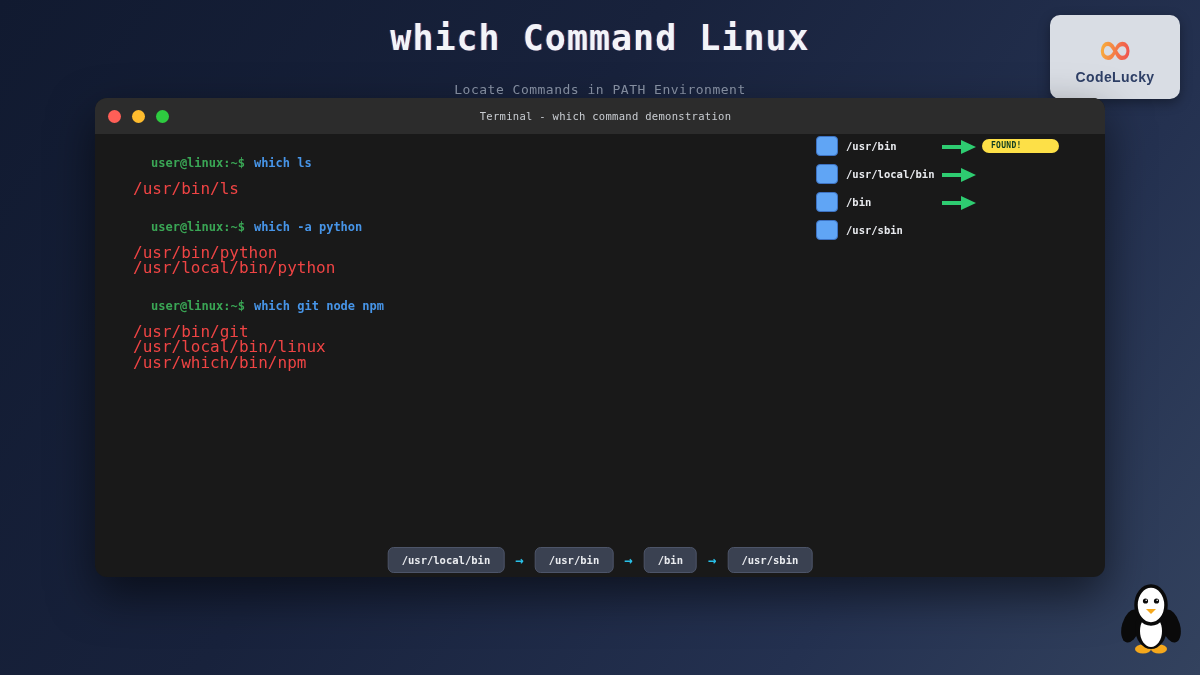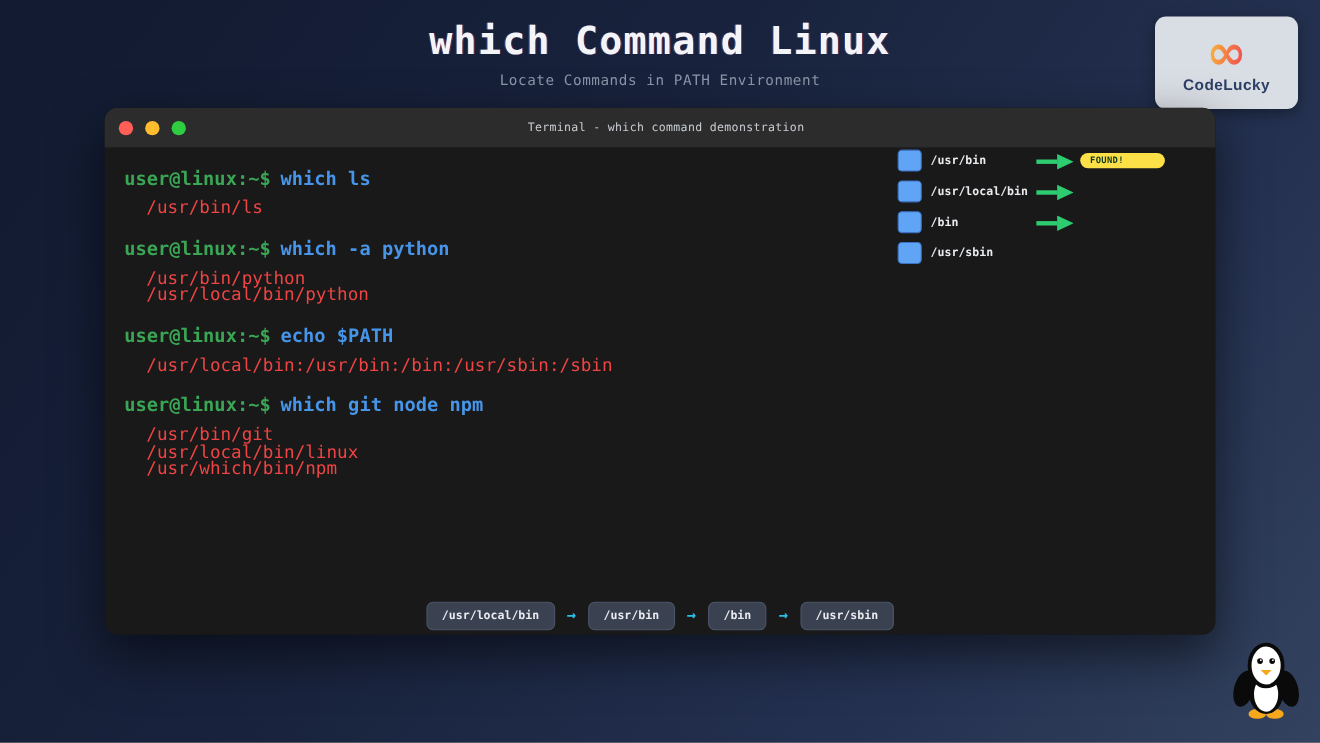--- a/index.html
+++ b/index.html
@@ -9,21 +9,21 @@
     background:linear-gradient(125deg, #111a30 0%, #18223c 40%, #243150 75%, #33425e 100%);
     position:relative;
   }
 
   
   .header { position:absolute; top:18px; left:0; width:1200px; text-align:center; }
   .page-title {
     color:#f2f4f8; font-size:35px; font-weight:bold; letter-spacing:1px;
     text-shadow:1px 0 0 rgba(255,80,80,.35), -1px 0 0 rgba(80,140,255,.35);
   }
-  .page-subtitle { margin-top:8px; color:#8b95a8; font-size:13px; letter-spacing:.5px; }
+  .page-subtitle { margin-top:24px; color:#8b95a8; font-size:13px; letter-spacing:.5px; }
 
   
   .logo {
     position:absolute; top:15px; left:1050px; width:130px; height:84px;
     background:#d9dde4; border-radius:10px; box-shadow:0 4px 12px rgba(0,0,0,.35);
     display:flex; flex-direction:column; align-items:center; justify-content:center; gap:0px;
   }
   .logo-infinity {
     font-size:44px; line-height:40px; font-weight:bold; font-family:"DejaVu Sans", sans-serif;
     background:linear-gradient(100deg,#f7a93c 20%,#f3704a 60%,#ef4e4e 90%);
@@ -42,21 +42,21 @@
   .light { width:13px; height:13px; border-radius:50%; display:inline-block; }
   .light.red { background:#ff5f57; }
   .light.yellow { background:#febc2e; }
   .light.green { background:#2ecc40; }
   .tb-title { width:100%; text-align:center; color:#c9cdd2; font-size:10.5px; letter-spacing:.3px; }
   .term-body { position:relative; width:100%; height:443px; }
 
   
   .console { position:absolute; left:18px; top:20px; width:600px; }
   .entry { margin-bottom:21px; }
-  .promptline { font-size:17px; line-height:18px; margin-bottom:9px; white-space:pre; }
+  .promptline { font-size:12px; line-height:18px; margin-bottom:9px; white-space:pre;margin-left:38px; }
   .prompt { color:#3aa655; font-weight:bold; }
   .cmd { color:#4795e8; font-weight:bold; margin-left:9px; }
   .outputs { padding-left:20px; }
   .outline { color:#ef4444; font-size:16px; line-height:15.5px; white-space:pre; }
 
   
   .path-panel { position:absolute; left:721px; top:2px; width:270px; }
   .prow { position:relative; height:20px; margin-bottom:8px; display:flex; align-items:center; }
   .psquare { width:22px; height:20px; border-radius:4px; background:#60a5f5; border:1px solid #3d72c2; flex:0 0 auto; }
   .plabel { margin-left:8px; color:#e8eaee; font-size:10.5px; font-weight:bold; white-space:pre; }
@@ -107,26 +107,20 @@
           <div class="promptline"><span class="prompt">user@linux:~$</span><span class="cmd">which ls</span></div>
           <div class="outputs">
             <div class="outline">/usr/bin/ls</div>
           </div>
         </div>
         <div class="entry">
           <div class="promptline"><span class="prompt">user@linux:~$</span><span class="cmd">which -a python</span></div>
           <div class="outputs">
             <div class="outline">/usr/bin/python</div>
             <div class="outline">/usr/local/bin/python</div>
-          </div>
-        </div>
-        <div class="entry">
-          <div class="promptline"><span class="prompt">user@linux:~$</span><span class="cmd">echo $PATH</span></div>
-          <div class="outputs">
-            <div class="outline">/usr/local/bin:/usr/bin:/bin:/usr/sbin:/sbin</div>
           </div>
         </div>
         <div class="entry">
           <div class="promptline"><span class="prompt">user@linux:~$</span><span class="cmd">which git node npm</span></div>
           <div class="outputs">
             <div class="outline">/usr/bin/git</div>
             <div class="outline">/usr/local/bin/linux</div>
             <div class="outline">/usr/which/bin/npm</div>
           </div>
         </div>

